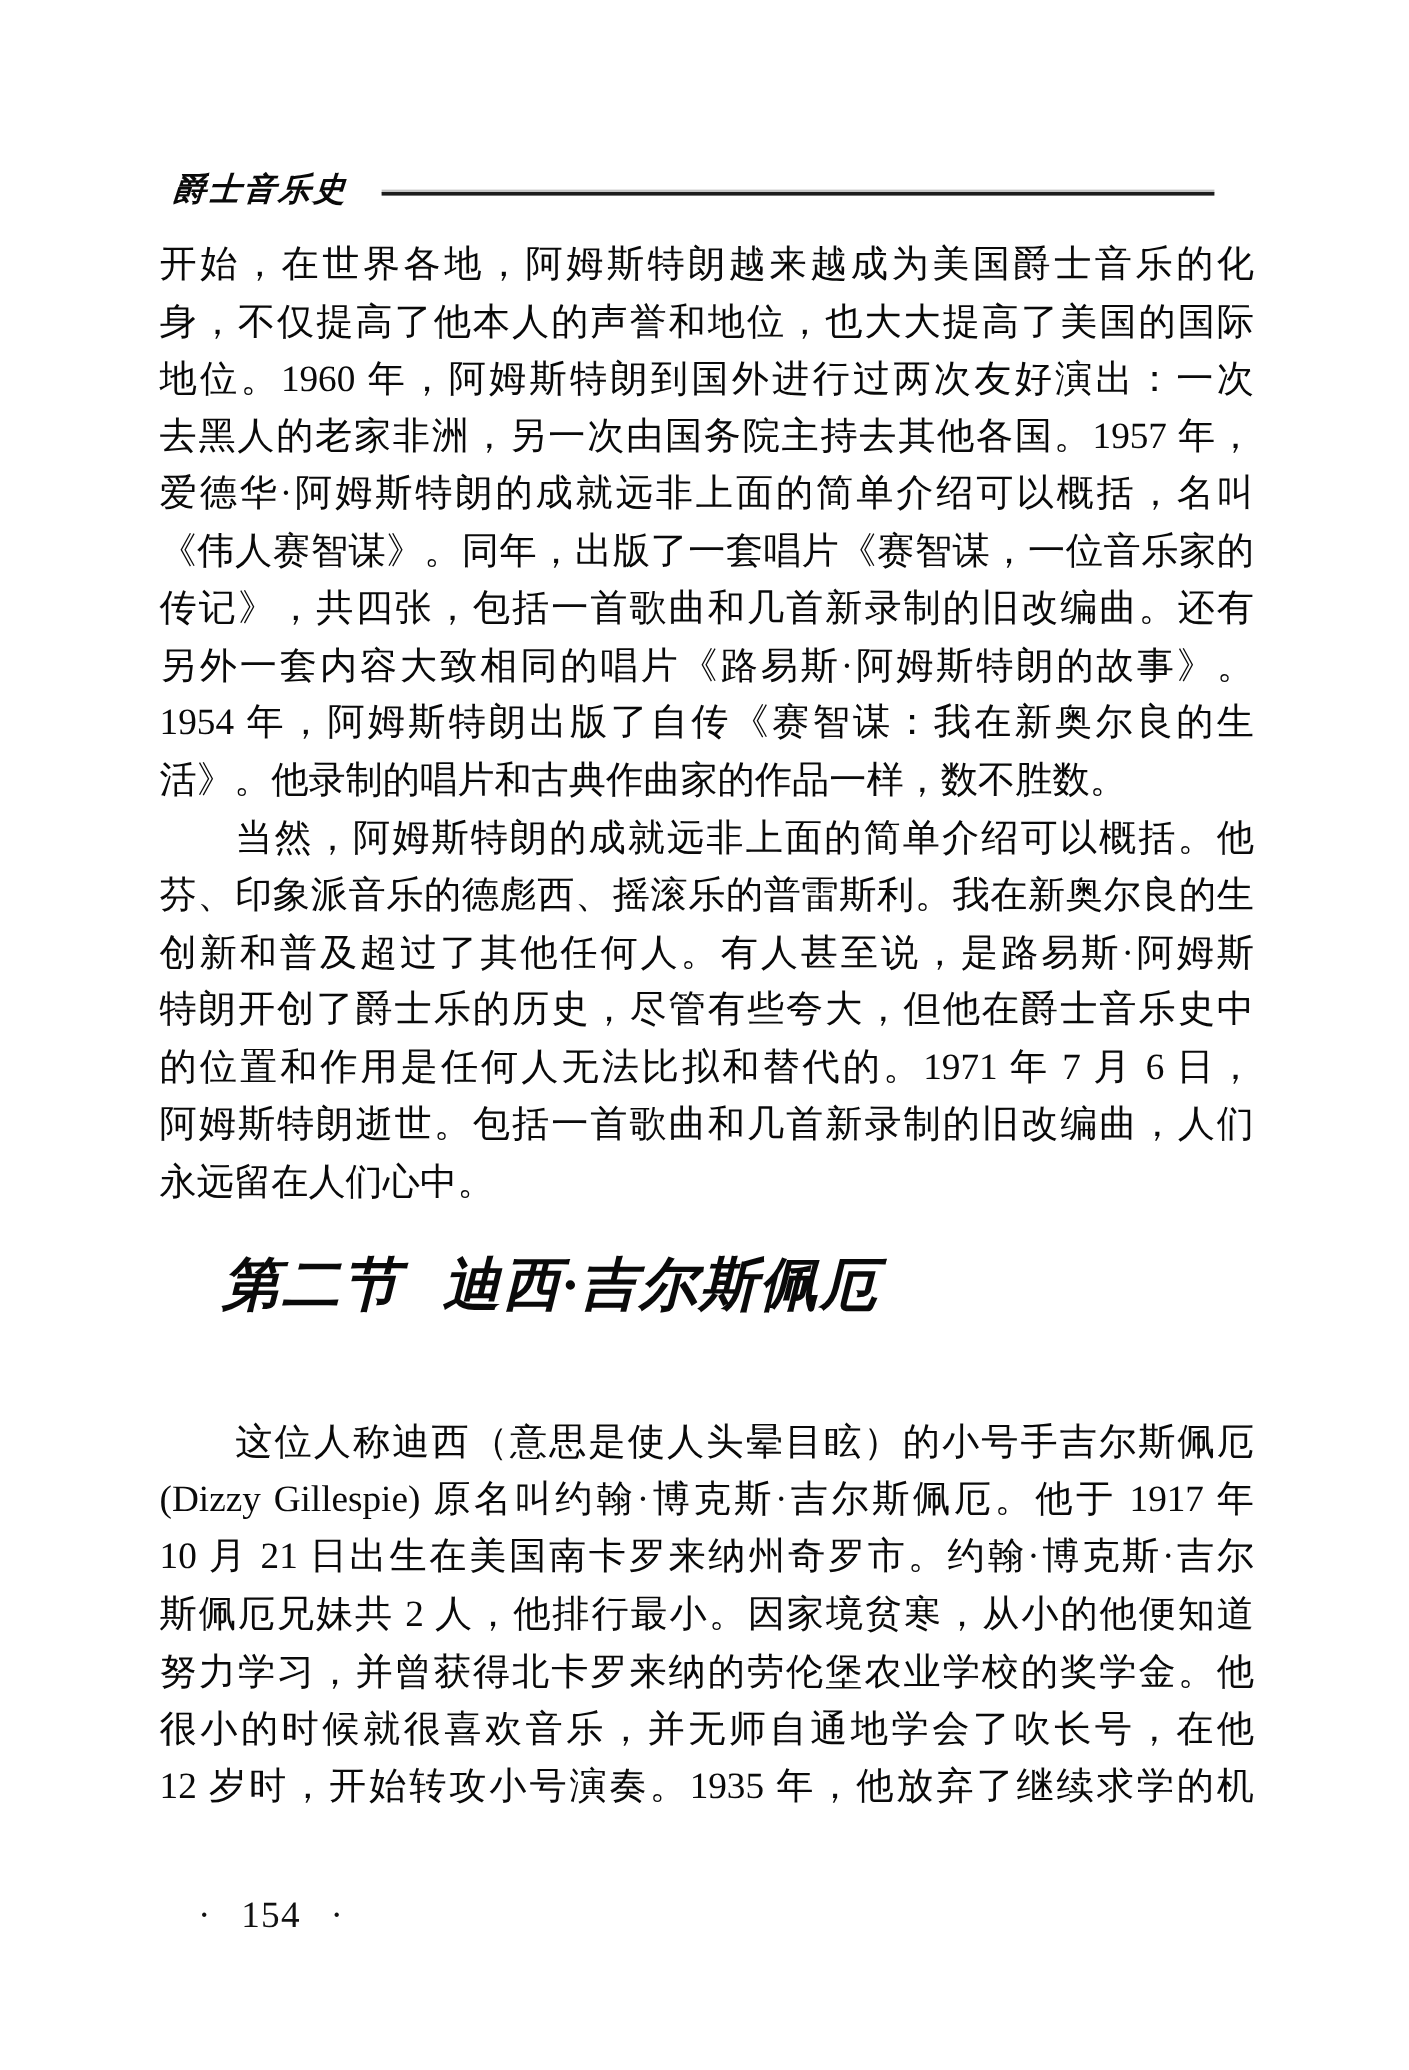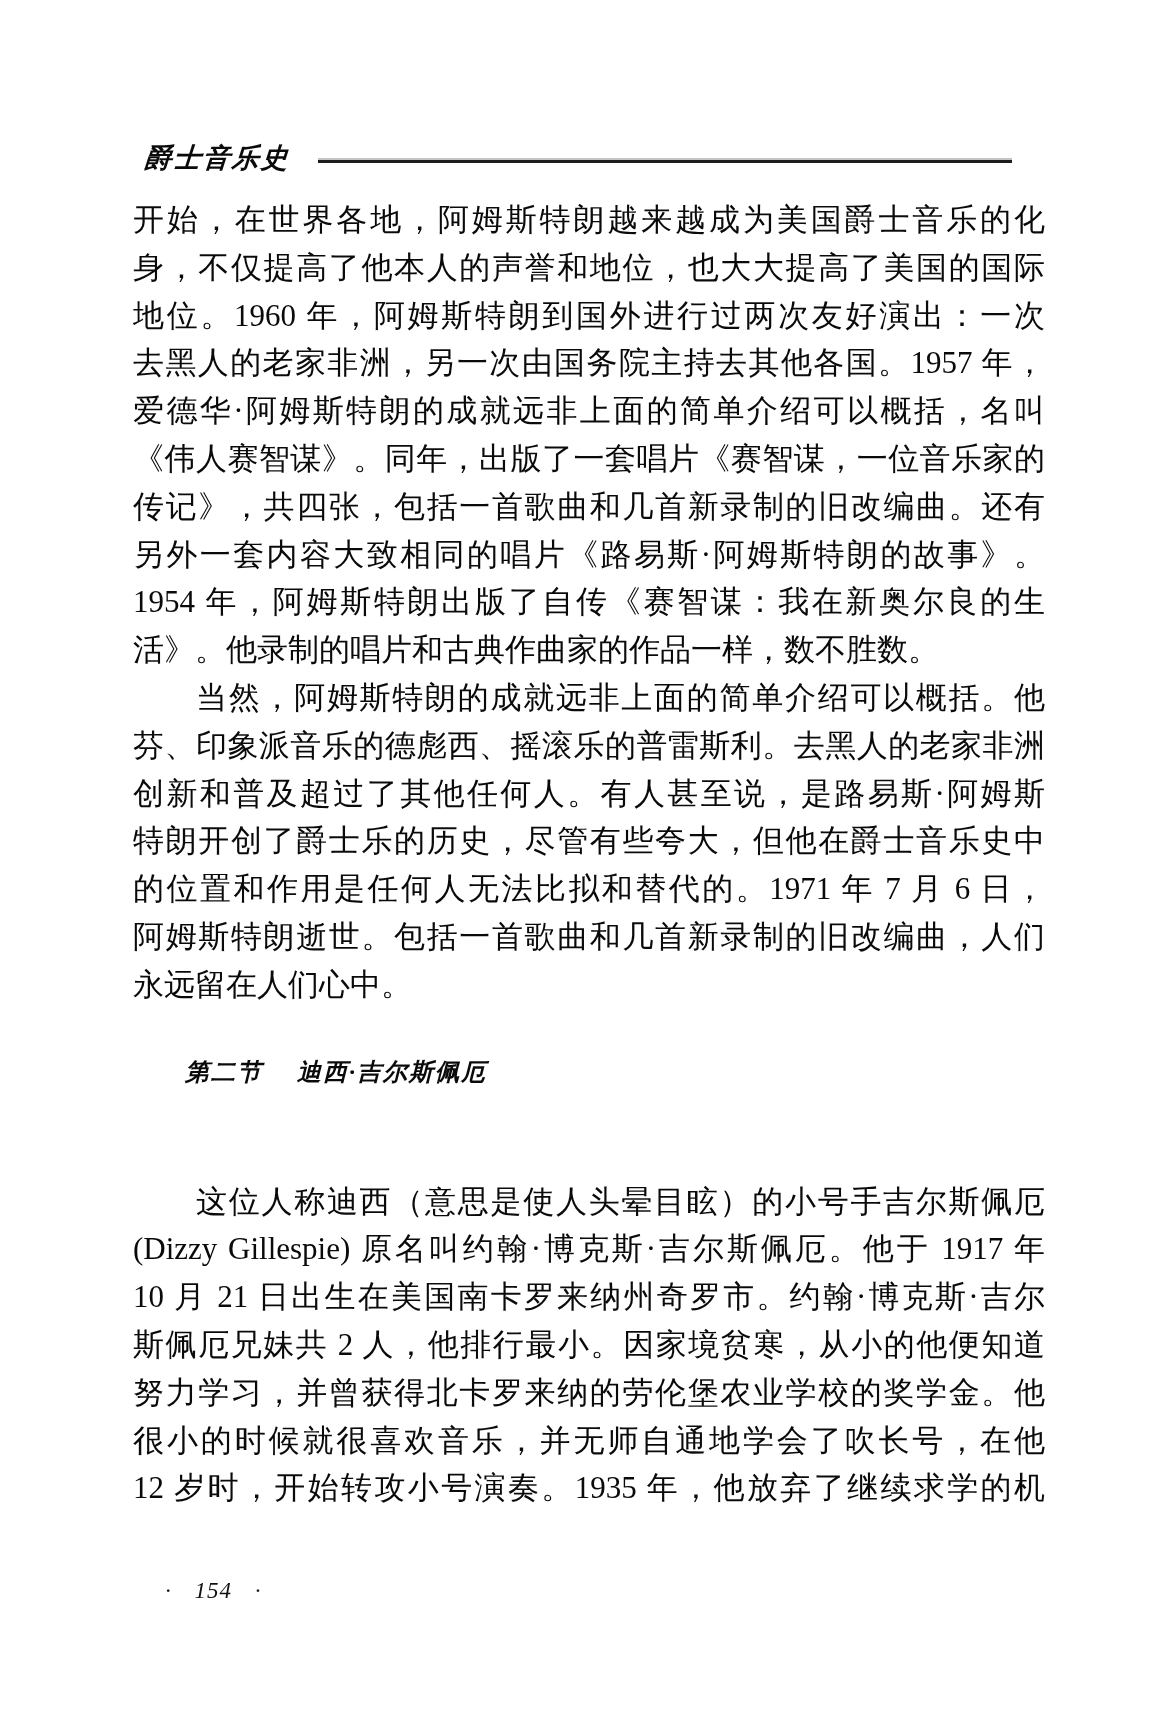--- a/index.html
+++ b/index.html
@@ -61,40 +61,39 @@
     text-align-last: left;
   }
   .line.indent {
     text-indent: 63px;
   }
   
   .section-heading {
     margin: 38px 0 0 52px;
     height: 50px;
     display: flex;
-    align-items: flex-end;
-    font-size: 24px;
+    align-items: center;
+    font-size: 48px;
     font-weight: bold;
     font-style: italic;
     letter-spacing: 2px;
   }
   .section-heading .heading-gap {
     display: inline-block;
     width: 34px;
   }
   .para-after-heading {
     margin-top: 81px;
   }
   
   .page-number {
     position: absolute;
     left: 165px;
     top: 1578px;
-    font-size: 23px;
-    font-style: italic;
+    font-size: 31px;
     letter-spacing: 1px;
     word-spacing: 16px;
     color: #111;
   }
 </style>
 </head>
 <body>
 
 <div class="page">
 
@@ -113,21 +112,21 @@
       <div class="line">爱德华·阿姆斯特朗的成就远非上面的简单介绍可以概括，名叫</div>
       <div class="line">《伟人赛智谋》。同年，出版了一套唱片《赛智谋，一位音乐家的</div>
       <div class="line">传记》，共四张，包括一首歌曲和几首新录制的旧改编曲。还有</div>
       <div class="line">另外一套内容大致相同的唱片《路易斯·阿姆斯特朗的故事》。</div>
       <div class="line">1954 年，阿姆斯特朗出版了自传《赛智谋：我在新奥尔良的生</div>
       <div class="line short">活》。他录制的唱片和古典作曲家的作品一样，数不胜数。</div>
     </div>
 
     <div class="paragraph">
       <div class="line indent">当然，阿姆斯特朗的成就远非上面的简单介绍可以概括。他</div>
-      <div class="line">芬、印象派音乐的德彪西、摇滚乐的普雷斯利。去黑人的老家非洲</div>
+      <div class="line">芬、印象派音乐的德彪西、摇滚乐的普雷斯利。我在新奥尔良的生</div>
       <div class="line">创新和普及超过了其他任何人。有人甚至说，是路易斯·阿姆斯</div>
       <div class="line">特朗开创了爵士乐的历史，尽管有些夸大，但他在爵士音乐史中</div>
       <div class="line">的位置和作用是任何人无法比拟和替代的。1971 年 7 月 6 日，</div>
       <div class="line">阿姆斯特朗逝世。包括一首歌曲和几首新录制的旧改编曲，人们</div>
       <div class="line short">永远留在人们心中。</div>
     </div>
 
     <h2 class="section-heading">
       <span>第二节</span>
       <span class="heading-gap"></span>

